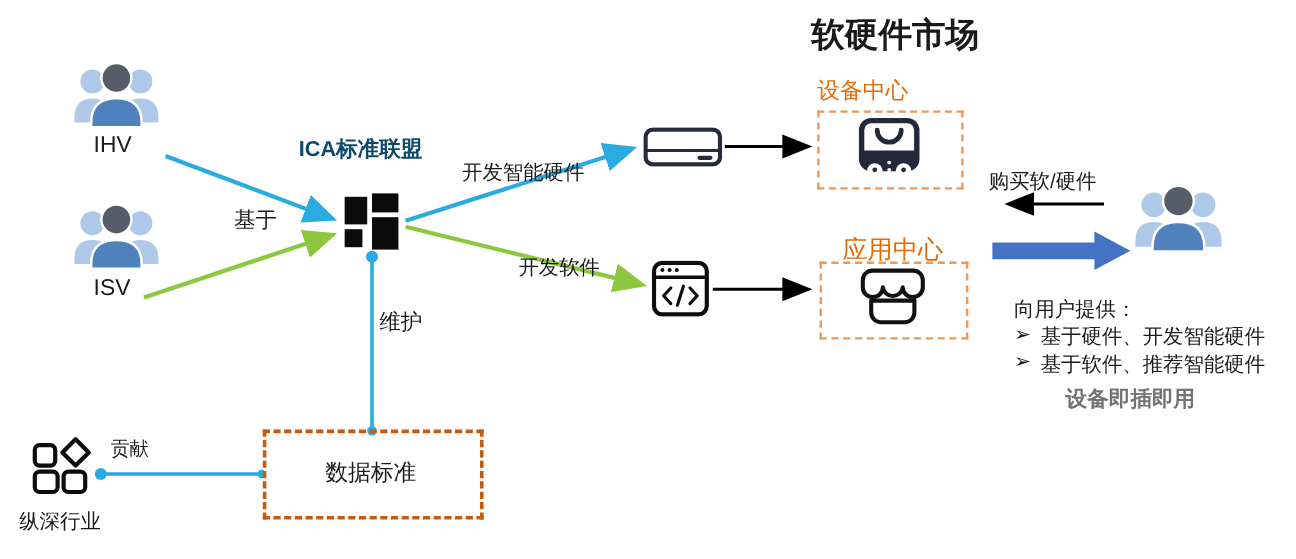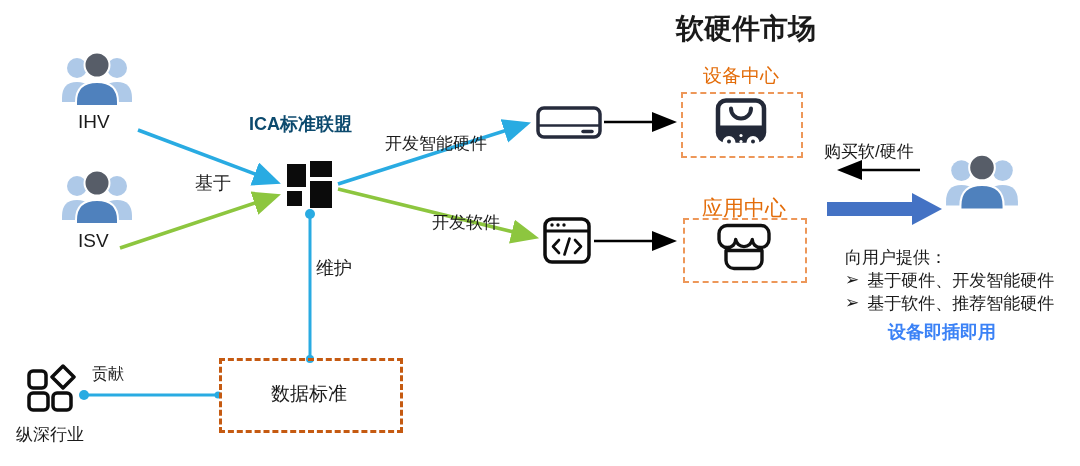--- a/index.html
+++ b/index.html
@@ -11,30 +11,30 @@
   .lbl{font-size:17px;color:#1a1a1a;}
   #title{left:676px;top:10px;font-size:28px;font-weight:bold;font-family:Liberation Mono, monospace;}
   #alliance-label{left:249px;top:112px;font-size:18px;font-weight:bold;color:#0c4a6e;}
   #ihv-label{left:78px;top:111px;font-size:19px;}
   #isv-label{left:78px;top:230px;font-size:19px;}
   #based-on{left:195px;top:171px;font-size:18px;}
   #maintain{left:316px;top:237px;font-size:18px;margin-top:19px;}
   #dev-hw{left:385px;top:132px;}
   #dev-sw{left:404px;top:211px;margin-left:28px;}
   #buy-label{left:824px;top:140px;}
-  #device-center-label{left:681px;top:63px;width:120px;text-align:center;font-size:19px;color:#E36C09;}
+  #device-center-label{left:681px;top:63px;width:120px;text-align:left;font-size:19px;color:#E36C09;}
   #app-center-label{left:683px;top:194px;width:122px;text-align:center;font-size:21px;color:#E36C09;}
   #data-standard-label{left:219px;top:381px;width:180px;text-align:center;font-size:19px;}
   #contribute{left:92px;top:364px;font-size:16px;}
   #industry-label{left:16px;top:423px;font-size:17px;}
   #offer-heading{left:845px;top:246px;}
   .bullet-row{left:845px;display:flex;gap:8px;font-size:17px;}
   #bullet-0{top:269px;}
   #bullet-1{top:292px;}
-  #plug-play{left:888px;top:320px;font-size:18px;font-weight:bold;color:#3b82f6;}
+  #plug-play{left:888px;top:320px;font-size:18px;font-weight:bold;color:#737373;}
   .dashed-box{position:absolute;border:2px dashed #ED9759;background:transparent;}
   #device-box{left:681px;top:92px;width:118px;height:62px;}
   #app-box{left:683px;top:218px;width:120px;height:61px;}
   #data-box{left:219px;top:358px;width:178px;height:69px;border:3px dashed #C55A11;}
   .icon{position:absolute;line-height:0;}
   svg{display:block;}
 </style>
 </head>
 <body>
 

